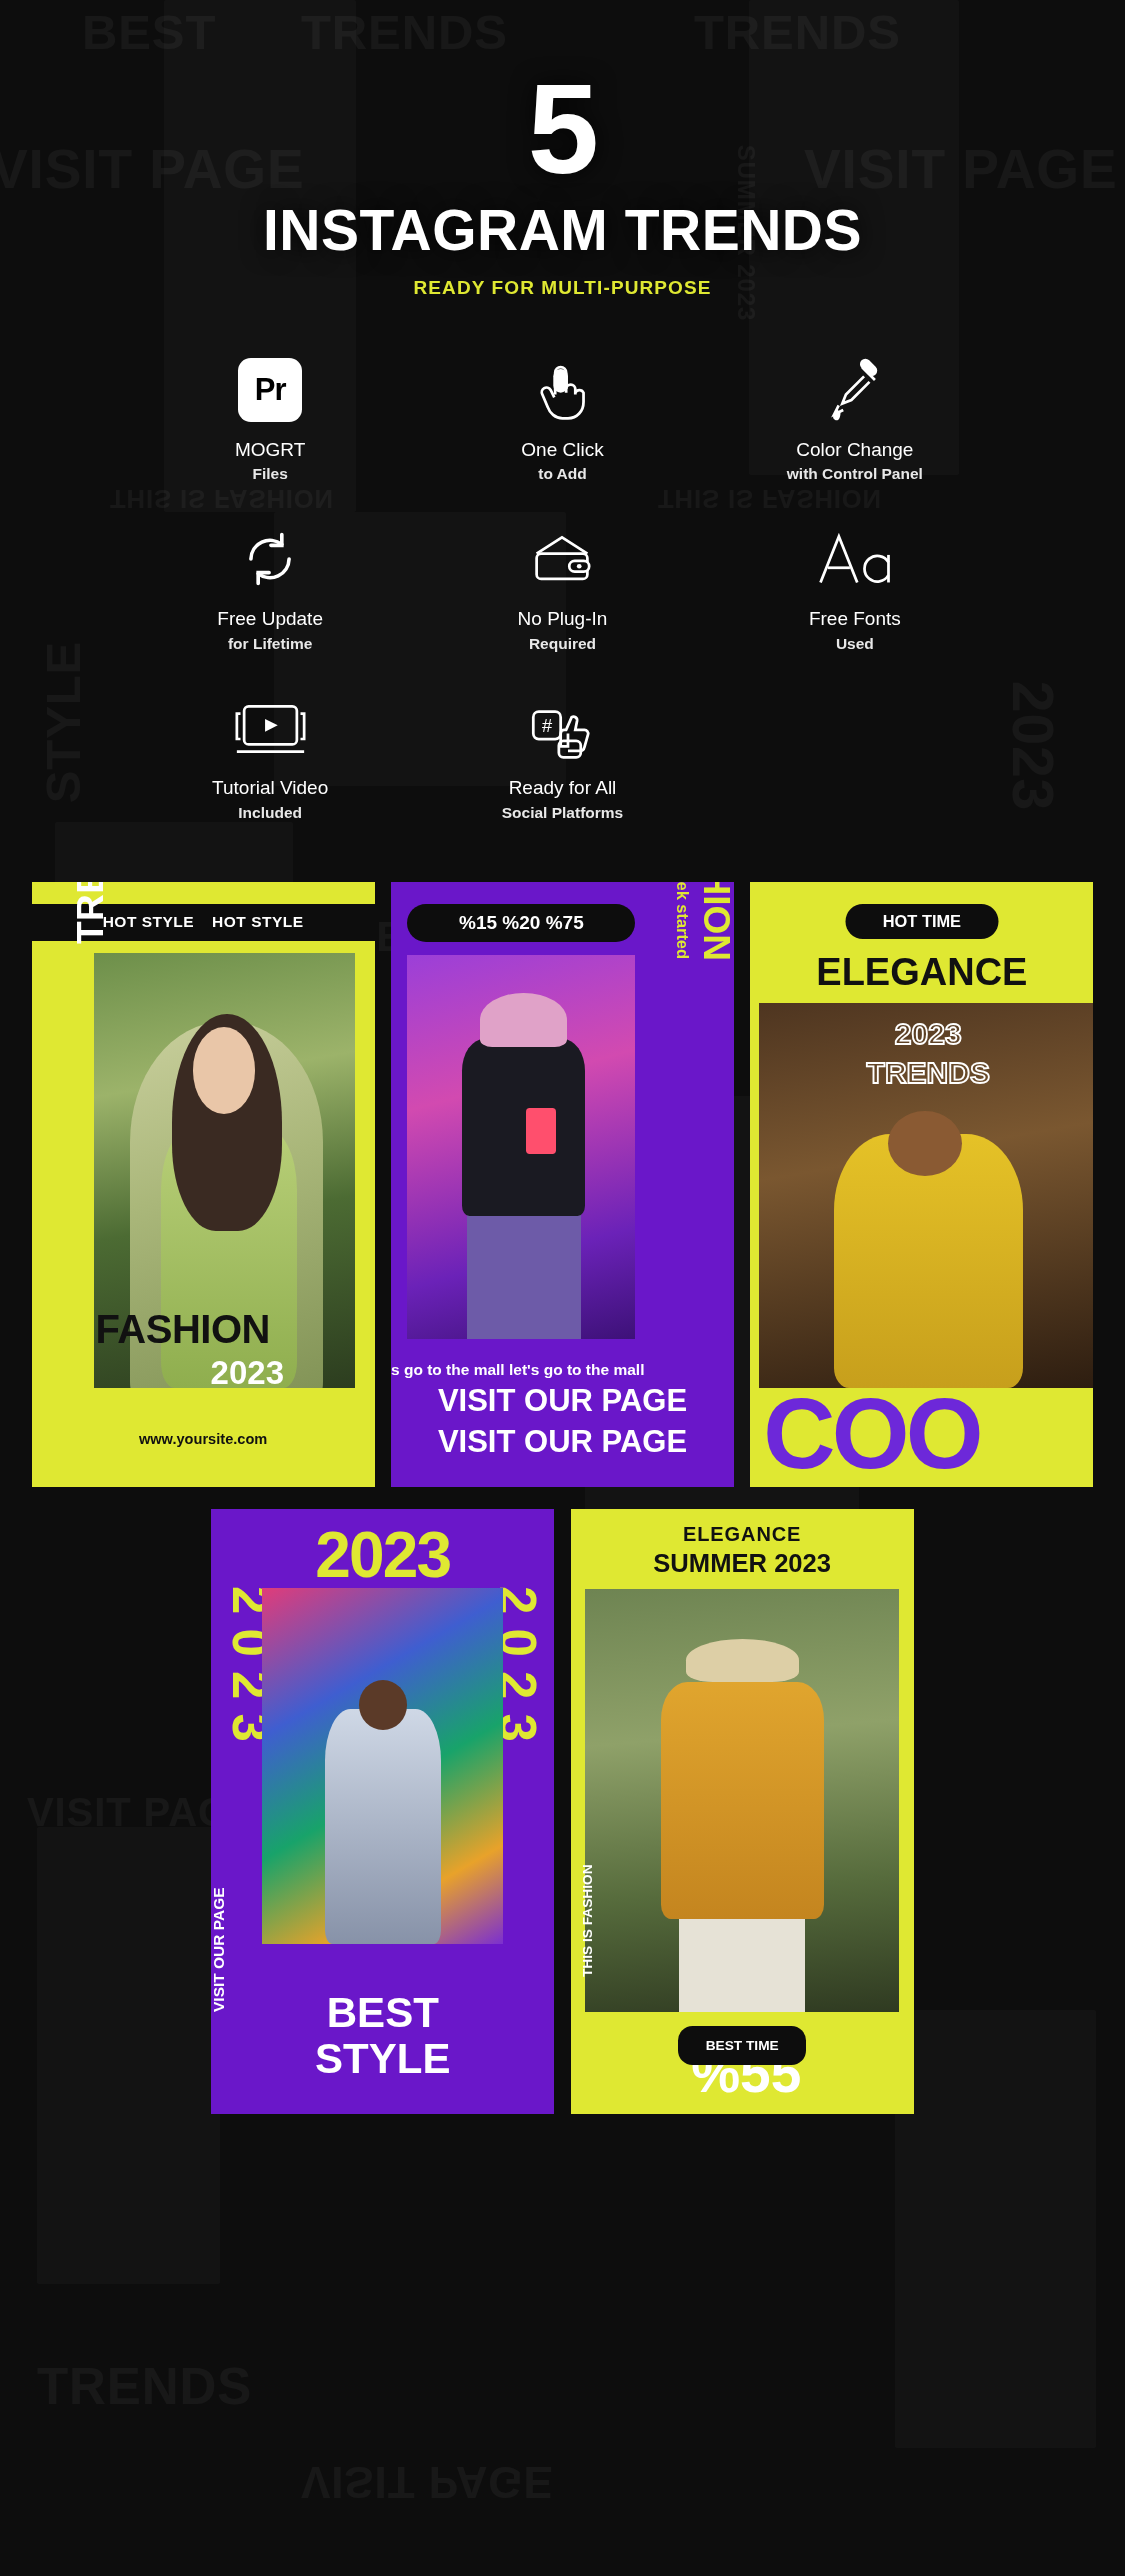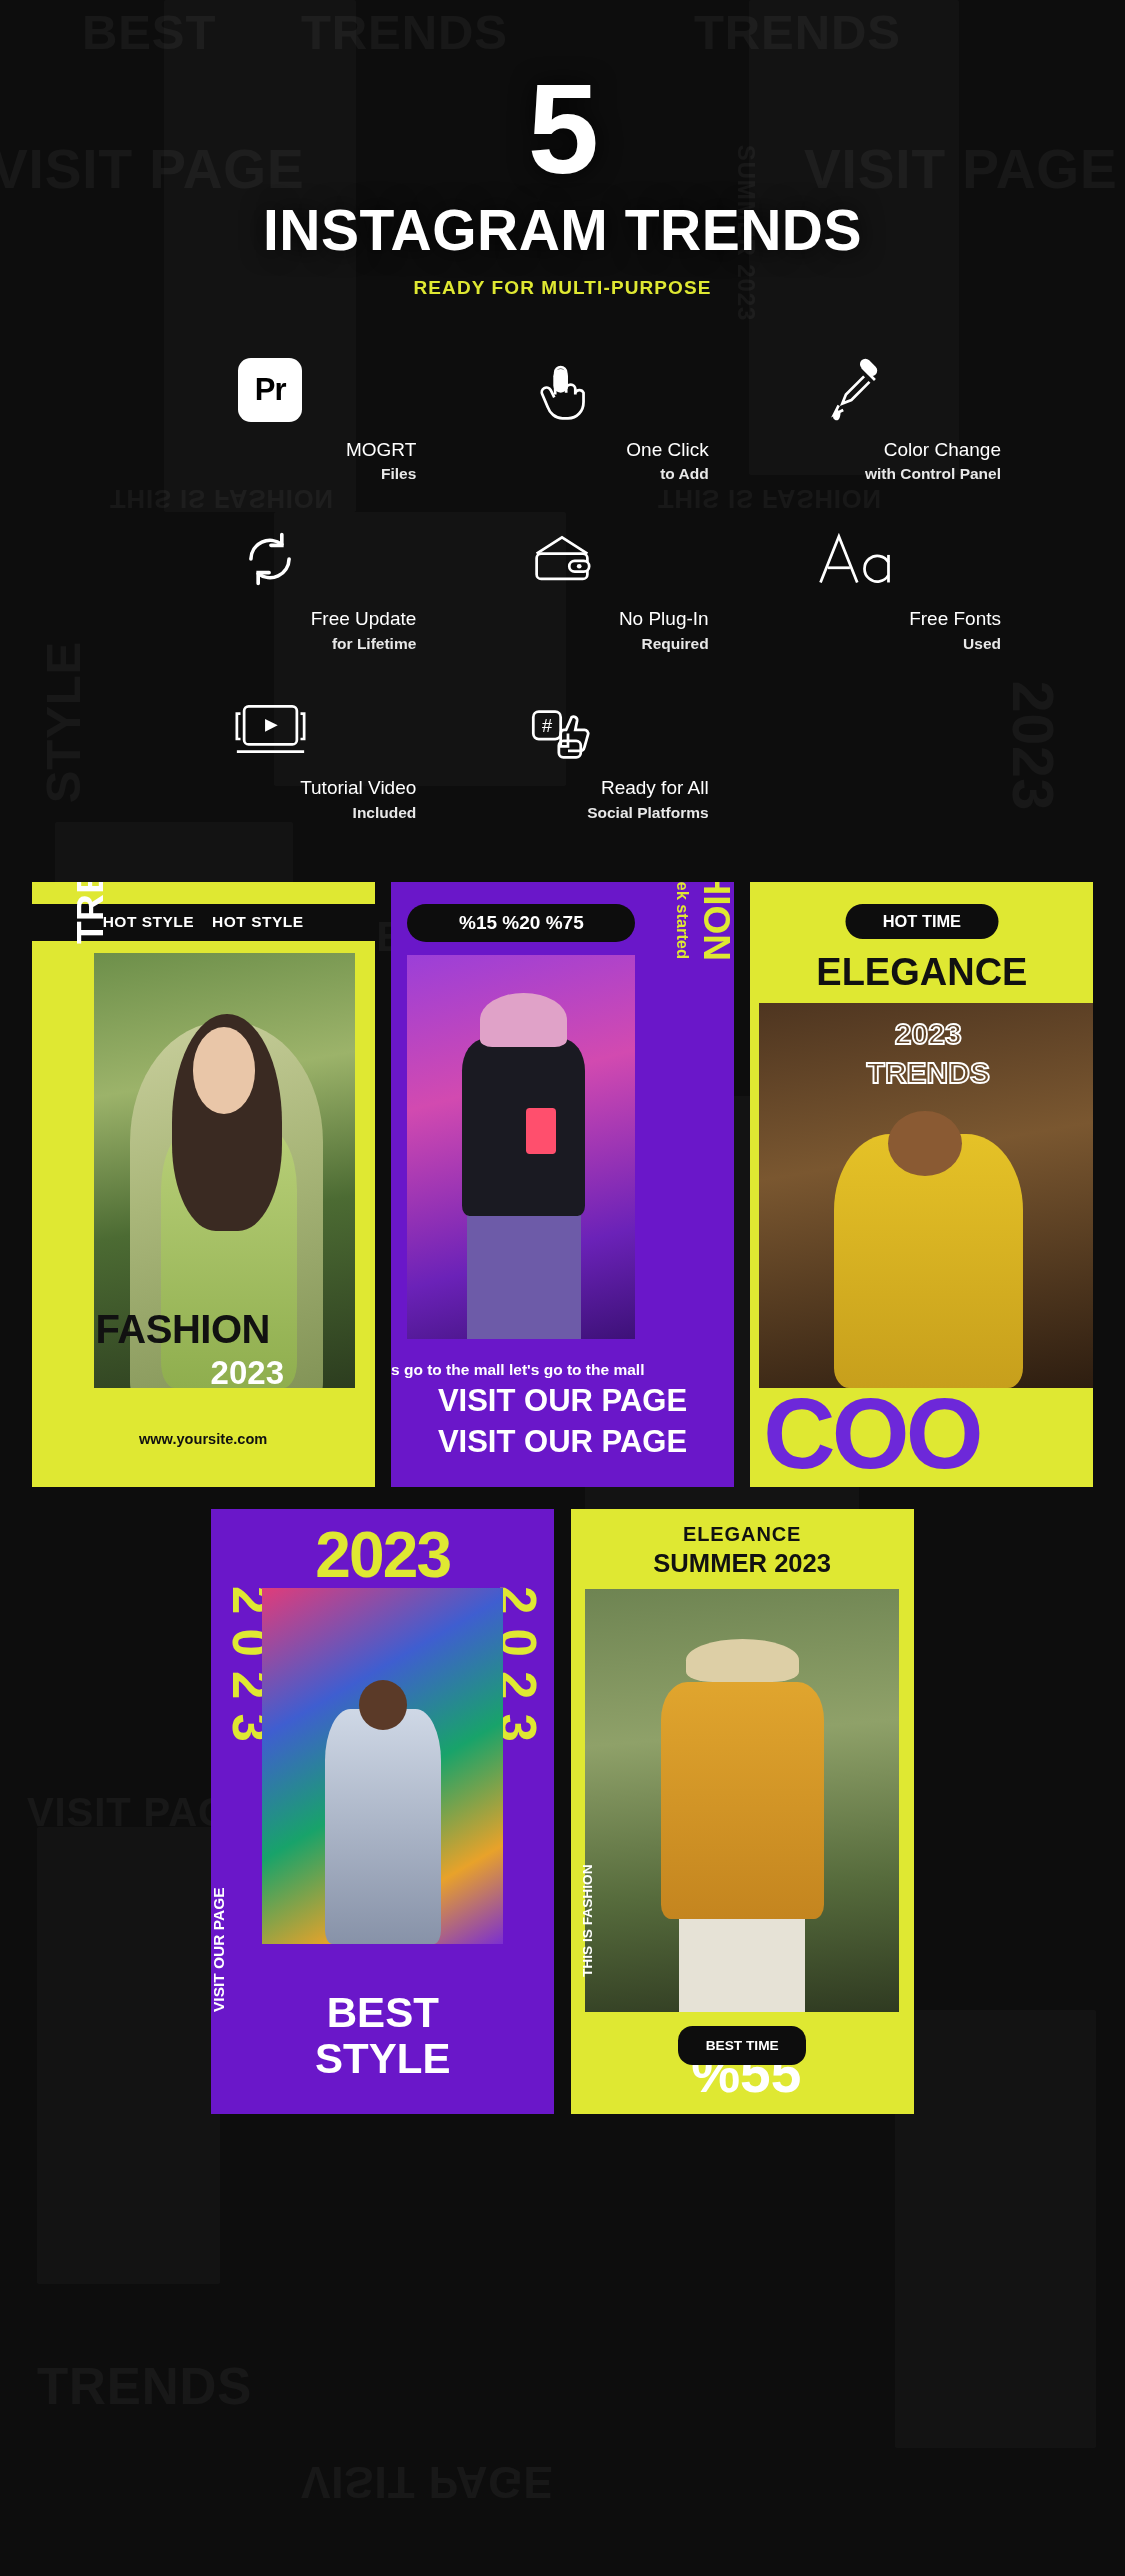--- a/index.html
+++ b/index.html
@@ -73,21 +73,21 @@
   .features {
     position: relative;
     z-index: 4;
     margin: 57px auto 0;
     width: 877px;
     display: grid;
     grid-template-columns: repeat(3, 1fr);
     row-gap: 42px;
   }
   .feature {
-    text-align: right;
+    text-align: center;
     color: #ffffff;
   }
   .feature-icon {
     height: 68px;
     display: flex;
     align-items: center;
     justify-content: center;
   }
   .feature-title {
     margin-top: 14.6px;

